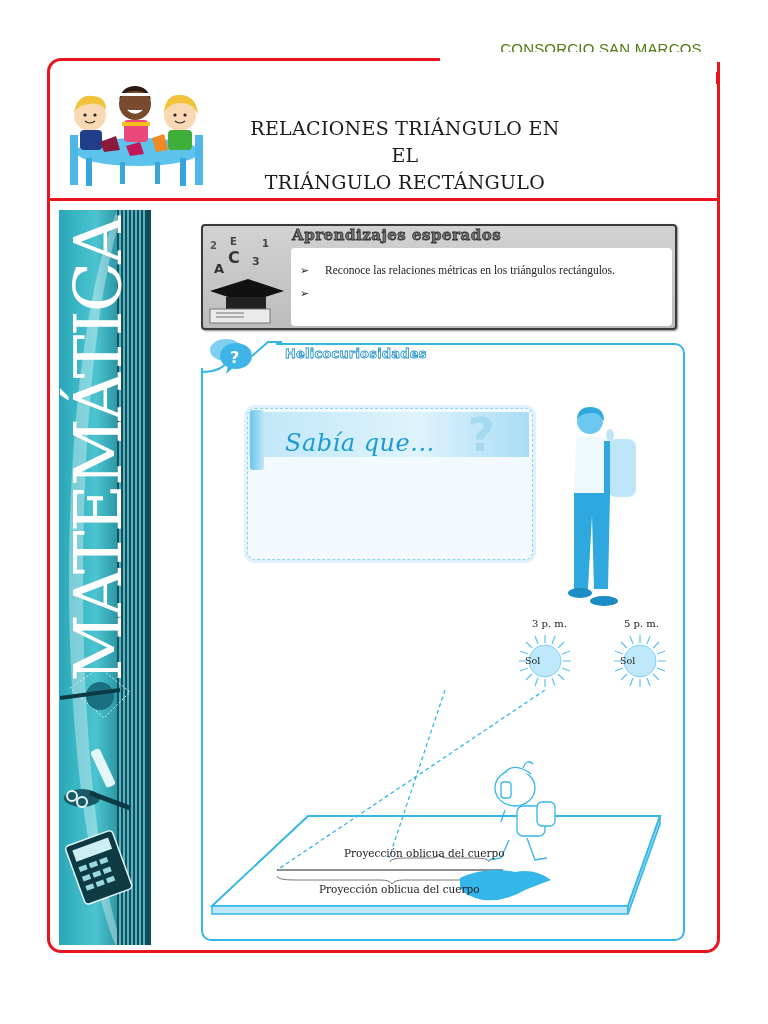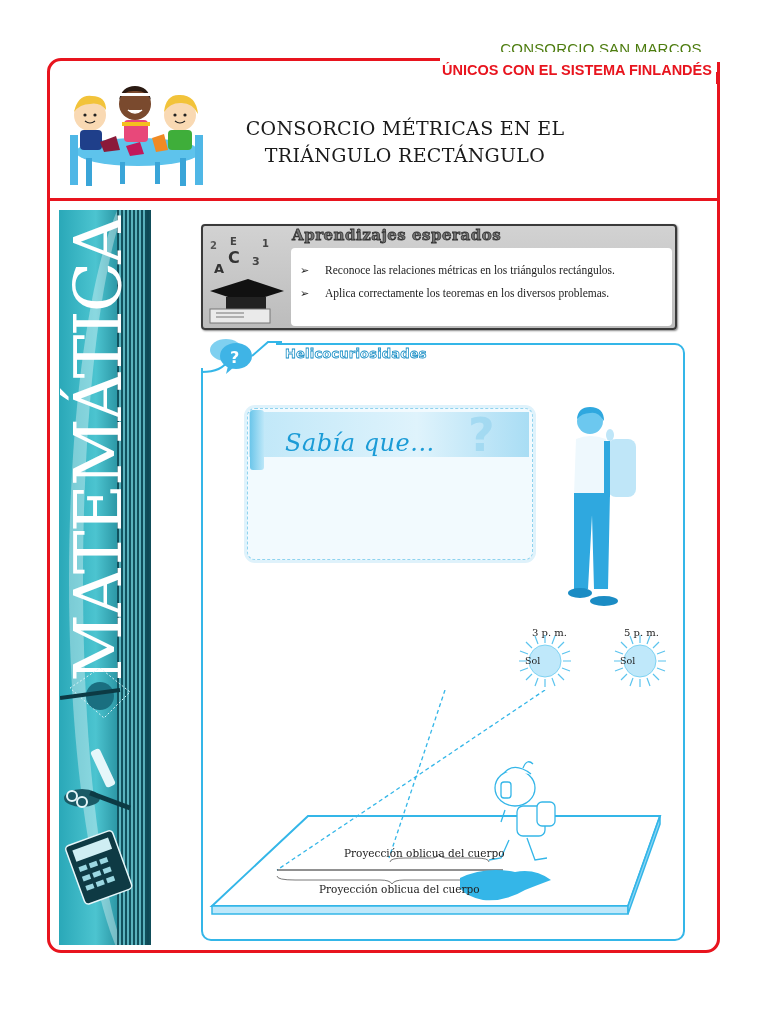--- a/index.html
+++ b/index.html
@@ -45,33 +45,32 @@
   .sabia { position: absolute; left: 247px; top: 408px; width: 286px; height: 152px; border: 1.5px dashed #8fd3ef; border-radius: 8px; background: #f2fafe; box-shadow: 0 0 0 3px #dff2fb; }
   .sabia-banner { position: absolute; left: 249px; top: 412px; width: 280px; height: 45px; background: linear-gradient(90deg, #bfe7f8, #dff3fc 60%, #a9ddf4); }
   .sabia-curl { position: absolute; left: 250px; top: 410px; width: 14px; height: 60px; background: linear-gradient(90deg, #6cc6ea, #bde7f8); border-radius: 3px; }
   .sabia-title { position: absolute; left: 285px; top: 429px; font-family: "DejaVu Serif", serif; font-style: italic; font-size: 24px; color: #1b9bd6; letter-spacing: 0.5px; }
   .sabia-q { position: absolute; left: 468px; top: 408px; font-family: "DejaVu Sans", sans-serif; font-weight: bold; font-size: 46px; color: #9fd8f1; opacity: 0.85; }
   .sabia-text { position: absolute; left: 255px; top: 472px; width: 272px; font-family: "DejaVu Sans", sans-serif; font-size: 9px; line-height: 13px; color: #2a2a2a; text-align: justify; }
   .sabia-text p + p { margin-top: 3px; }
 
   .boy { position: absolute; left: 560px; top: 405px; width: 82px; height: 205px; }
 
-  .sun-label { position: absolute; font-family: "DejaVu Serif", serif; font-size: 10px; color: #222; margin-top: 9px; }
+  .sun-label { position: absolute; font-family: "DejaVu Serif", serif; font-size: 10px; color: #222; }
   .sun { position: absolute; width: 56px; height: 56px; }
   .sun-text { position: absolute; font-family: "DejaVu Serif", serif; font-size: 9.5px; color: #222; width: 40px; }
 
   .scene { position: absolute; left: 205px; top: 690px; width: 470px; height: 240px; }
   .proj-label { position: absolute; font-family: "DejaVu Serif", serif; font-size: 10.5px; color: #222; white-space: nowrap; }
 </style>
 </head>
 <body>
 
 <div class="brand">
   <div class="brand-name">CONSORCIO SAN MARCOS</div>
-  <div class="brand-slogan">ÚNICOS CON EL SISTEMA FINLANDÉS</div>
 </div>
 
 <div class="frame"></div>
 <div class="frame-top-cover"></div>
 <div class="frame-right-stub"></div>
 <div class="header-divider"></div>
 
 <svg class="kids" viewBox="0 0 150 115">
 
   <ellipse cx="78" cy="72" rx="62" ry="14" fill="#5ec3ec"></ellipse>
@@ -103,21 +102,21 @@
   <circle cx="115" cy="35" r="1.6" fill="#222"></circle>
     <circle cx="125" cy="35" r="1.6" fill="#222"></circle>
   <path d="M115 41 Q120 45 125 41" stroke="#222" fill="none" stroke-width="1.2"></path>
 
   <polygon points="40,62 56,56 60,70 44,72" fill="#8b1a3a"></polygon>
   <polygon points="66,66 80,62 84,74 70,76" fill="#c2185b"></polygon>
   <polygon points="92,58 104,54 108,70 96,72" fill="#f08a24"></polygon>
 </svg>
 
 <div class="title">
-  <div>CONSORCIO MÉTRICAS EN EL</div>
+  <div>RELACIONES TRIÁNGULO EN EL</div>
   <div>TRIÁNGULO RECTÁNGULO</div>
 </div>
 
 <div class="sidebar">
   <div class="sidebar-arc"></div>
   <div class="sidebar-stripes"></div>
 </div>
 <div class="sidebar-line"></div>
 <div class="sidebar-word">
   <span>MATEMÁTICA</span>
@@ -168,21 +167,20 @@
 </svg>
 <div class="learn-title">Aprendizajes esperados</div>
 <div class="learn-inner"></div>
 <ul class="learn-list">
   <li>
     <span class="bullet">➢</span>
     <span>Reconoce las relaciones métricas en los triángulos rectángulos.</span>
   </li>
   <li>
     <span class="bullet">➢</span>
-    <span>Aplica correctamente los teoremas en los diversos problemas.</span>
   </li>
 </ul>
 
 <div class="curio-box"></div>
 <div class="curio-header-cover"></div>
 <svg class="curio-icon" viewBox="0 0 80 42">
   <path d="M0 36 Q20 36 26 24" stroke="#34b6e8" stroke-width="2" fill="none"></path>
   <path d="M50 20 L66 6 L80 6" stroke="#34b6e8" stroke-width="2" fill="none"></path>
   <ellipse cx="24" cy="14" rx="16" ry="11" fill="#7fd0f0"></ellipse>
   <ellipse cx="34" cy="20" rx="16" ry="13" fill="#3fb4e6"></ellipse>

